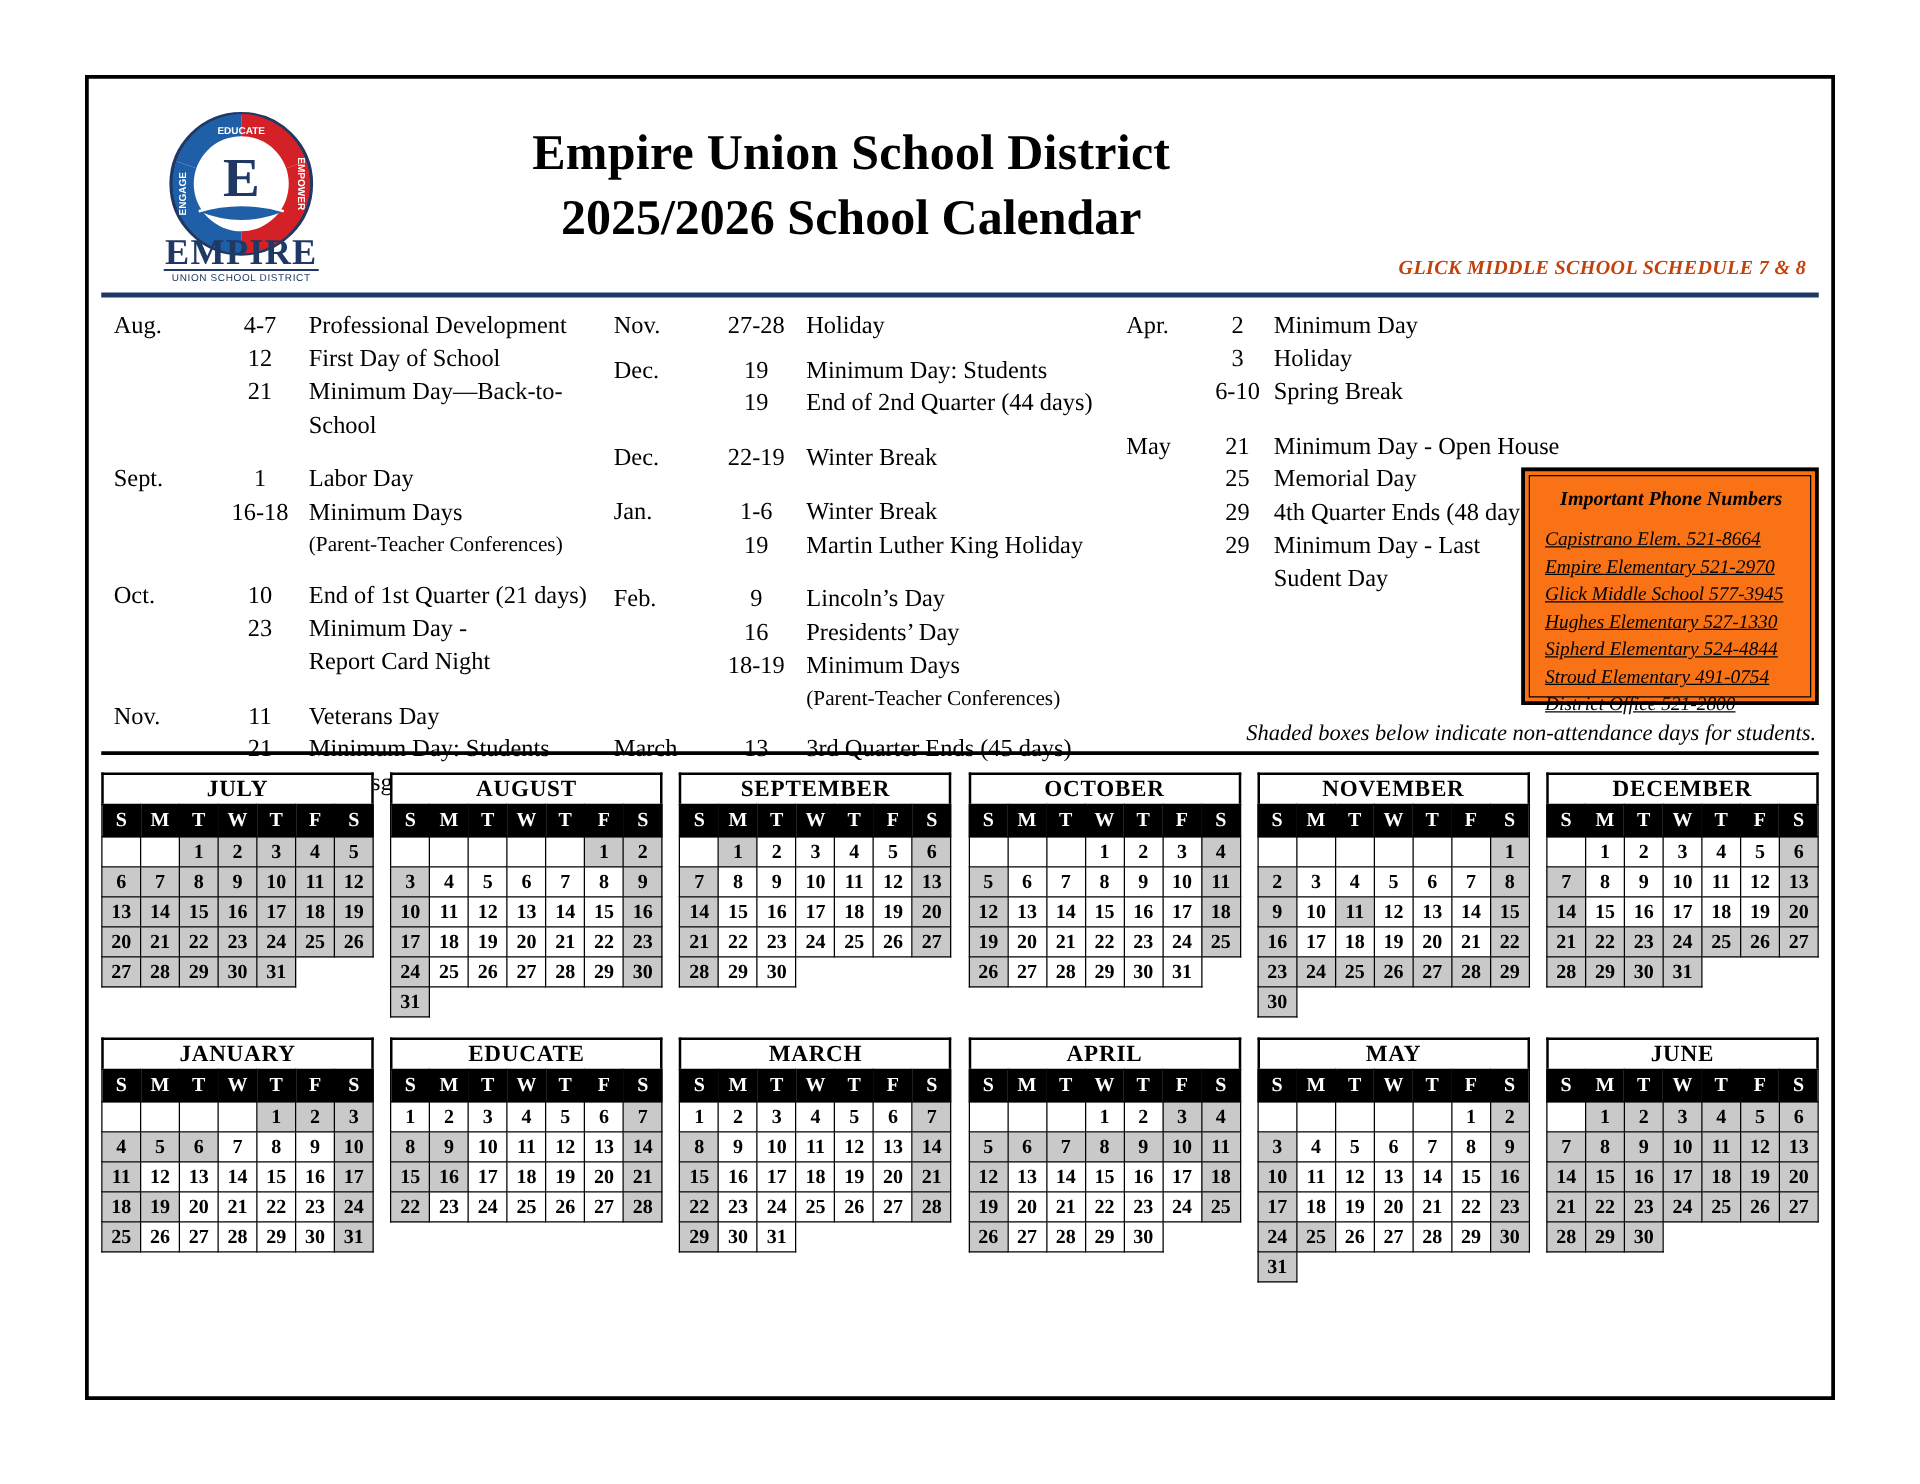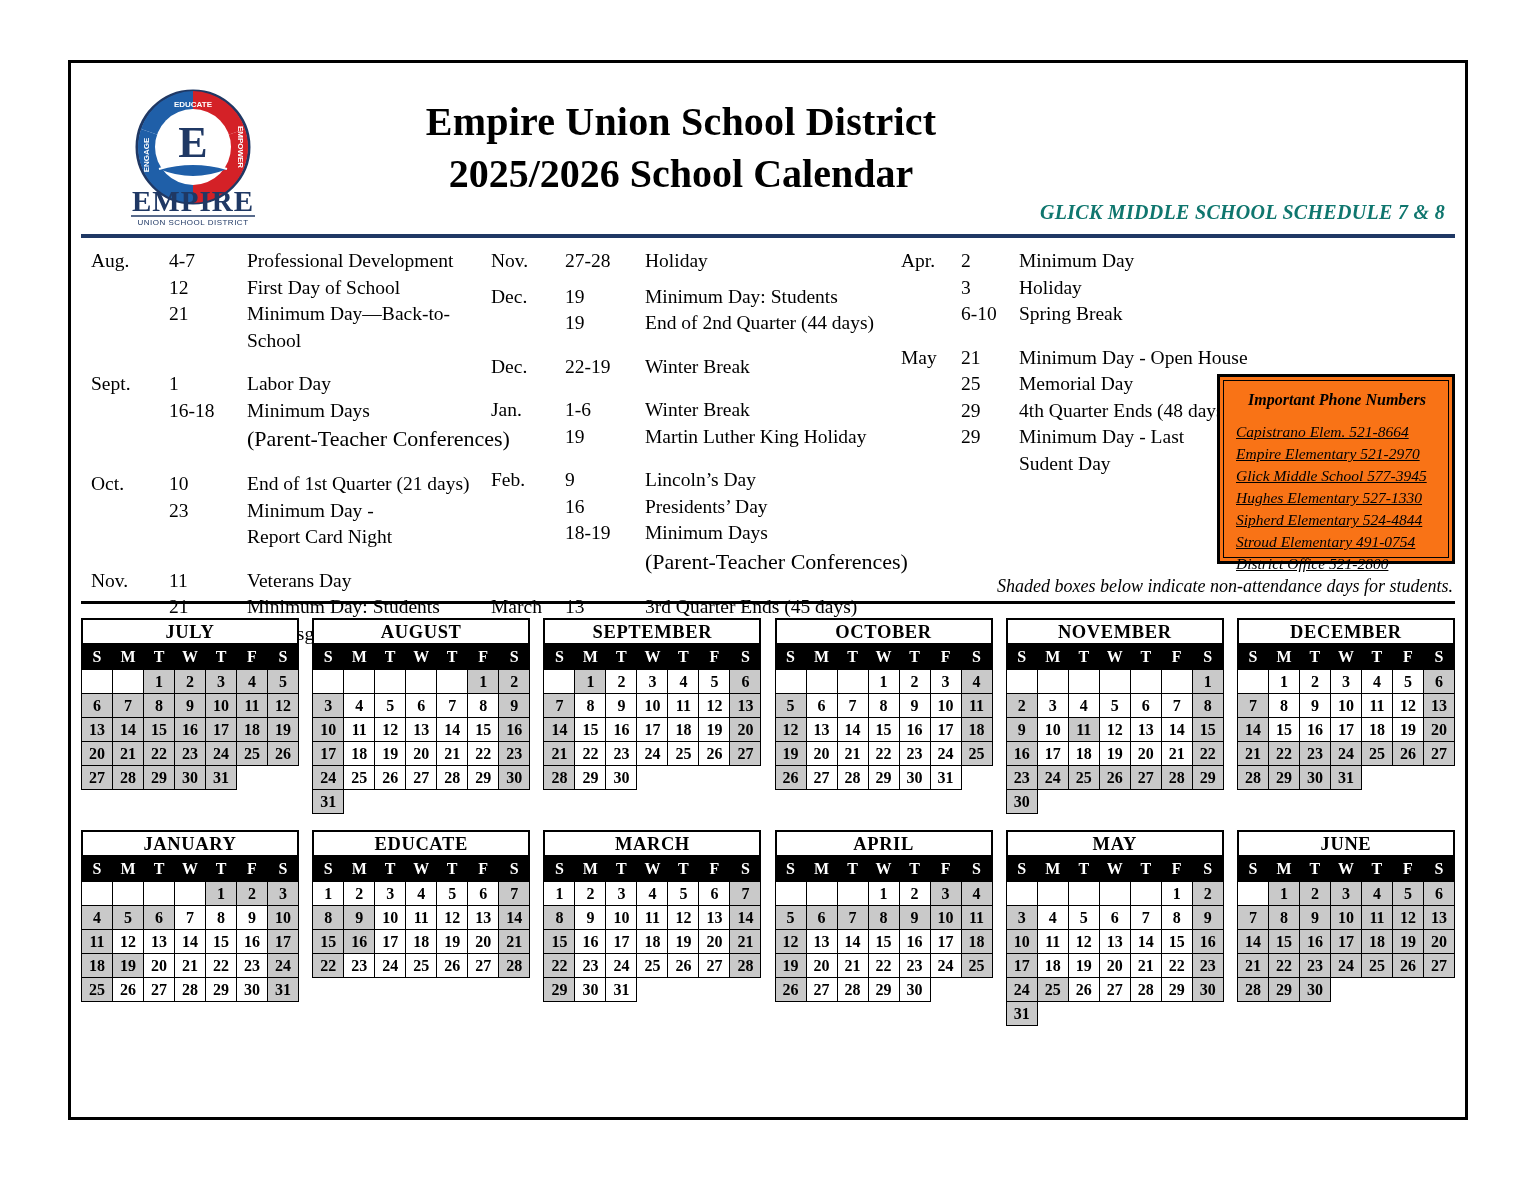--- a/index.html
+++ b/index.html
@@ -60,22 +60,22 @@
     font-weight: bold;
     line-height: 1.35;
     white-space: nowrap;
   }
   .schedule-note {
     position: absolute;
     right: 10px;
     bottom: 10px;
     font-style: italic;
     font-weight: bold;
-    font-size: 20px;
-    color: #0f766e;
+    font-size: 16px;
+    color: #c2410c;
     letter-spacing: 0.3px;
     white-space: nowrap;
   }
 
   
   .events {
     position: relative;
     margin: 8px 10px 0 10px;
     height: 355px;
     border-bottom: 3px solid #000;
@@ -88,24 +88,24 @@
   .col2 { left: 410px; width: 390px; }
   .col3 { left: 820px; width: 400px; }
 
   .erow {
     display: flex;
     font-size: 19.5px;
     line-height: 1.36;
     white-space: nowrap;
   }
   .erow .m { width: 72px; flex: 0 0 72px; }
-  .erow .d { width: 78px; flex: 0 0 78px; text-align: left; padding-left: 6px; }
+  .erow .d { width: 78px; flex: 0 0 78px; text-align: center; padding-left: 6px; }
   .erow .t { flex: 1 1 auto; white-space: nowrap; }
   .bold { font-weight: normal; }
-  .small { font-size: 22px; }
+  .small { font-size: 17px; }
   .gap { height: 17px; }
   .gap-s { height: 9px; }
 
   .c2 .m { width: 68px; flex: 0 0 68px; }
   .c2 .d { width: 80px; flex: 0 0 80px; }
   .c3 .m { width: 54px; flex: 0 0 54px; }
   .c3 .d { width: 58px; flex: 0 0 58px; }
 
   
   .phone-box {

